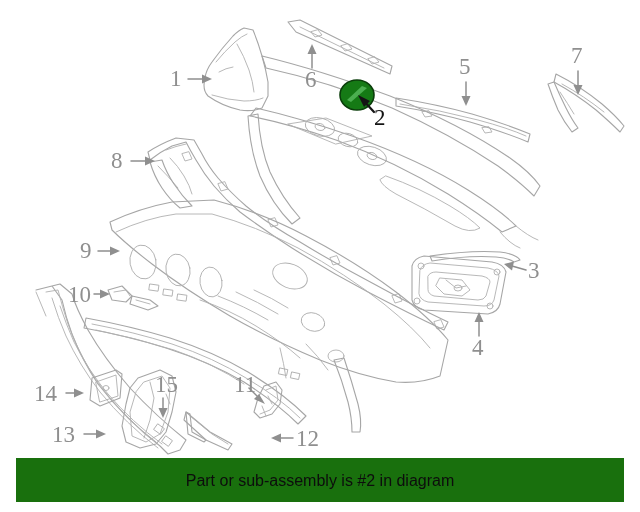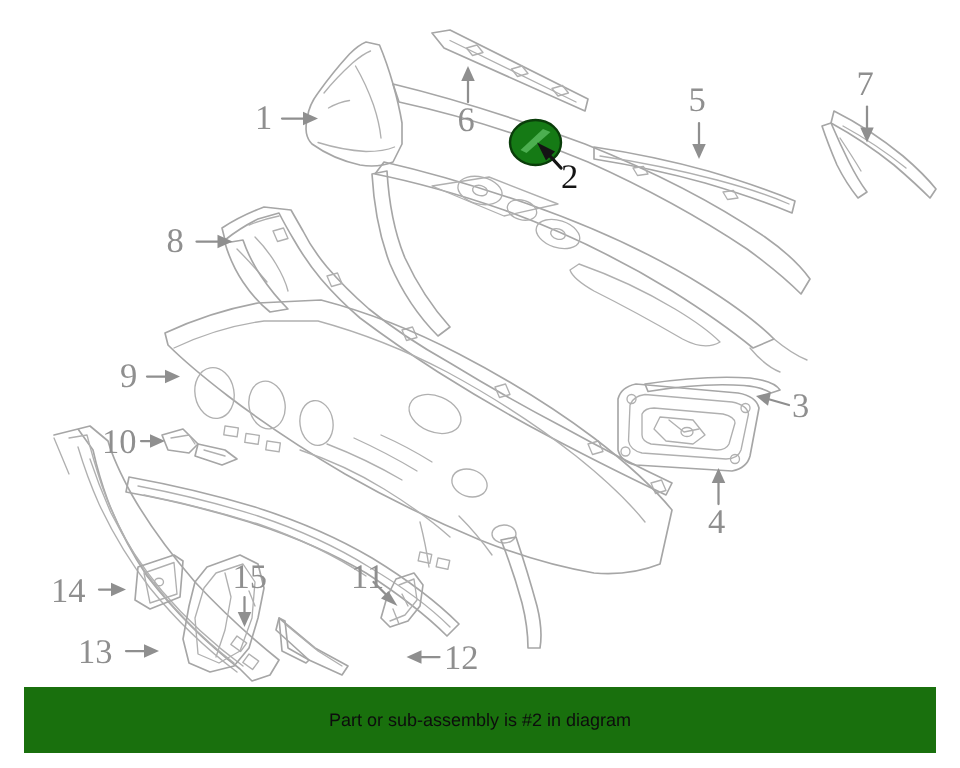--- a/index.html
+++ b/index.html
@@ -31,21 +31,21 @@
     background: #19700d;
     display: flex;
     flex-direction: column;
     align-items: center;
     justify-content: center;
     box-sizing: border-box;
   }
   .notice-line {
     color: #0d0d0d;
     font-family: "Liberation Sans", sans-serif;
-    font-size: 12px;
+    font-size: 16px;
     line-height: 19px;
     white-space: nowrap;
     letter-spacing: 0px;
   }
   
   .part-line {
     fill: none;
     stroke: #a6a6a6;
     stroke-width: 1.1;
     stroke-linecap: round;

